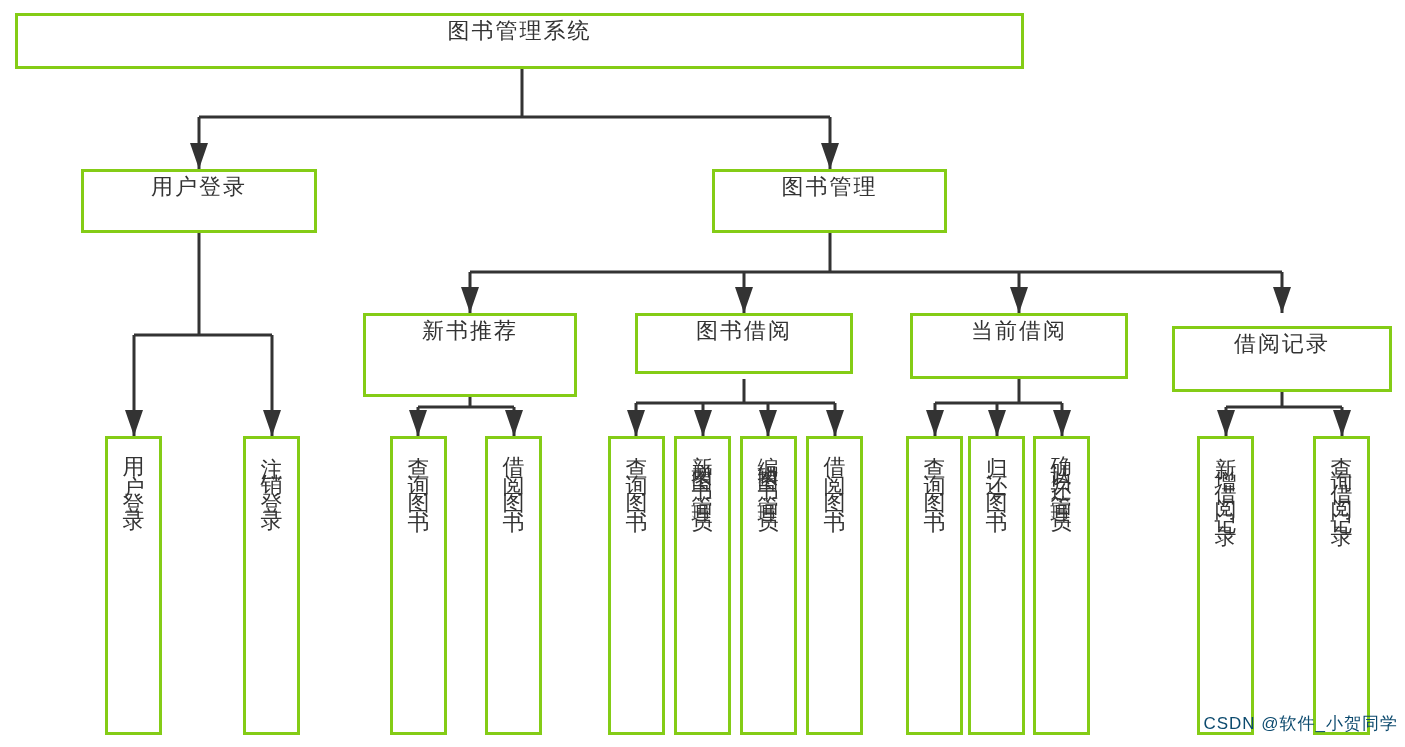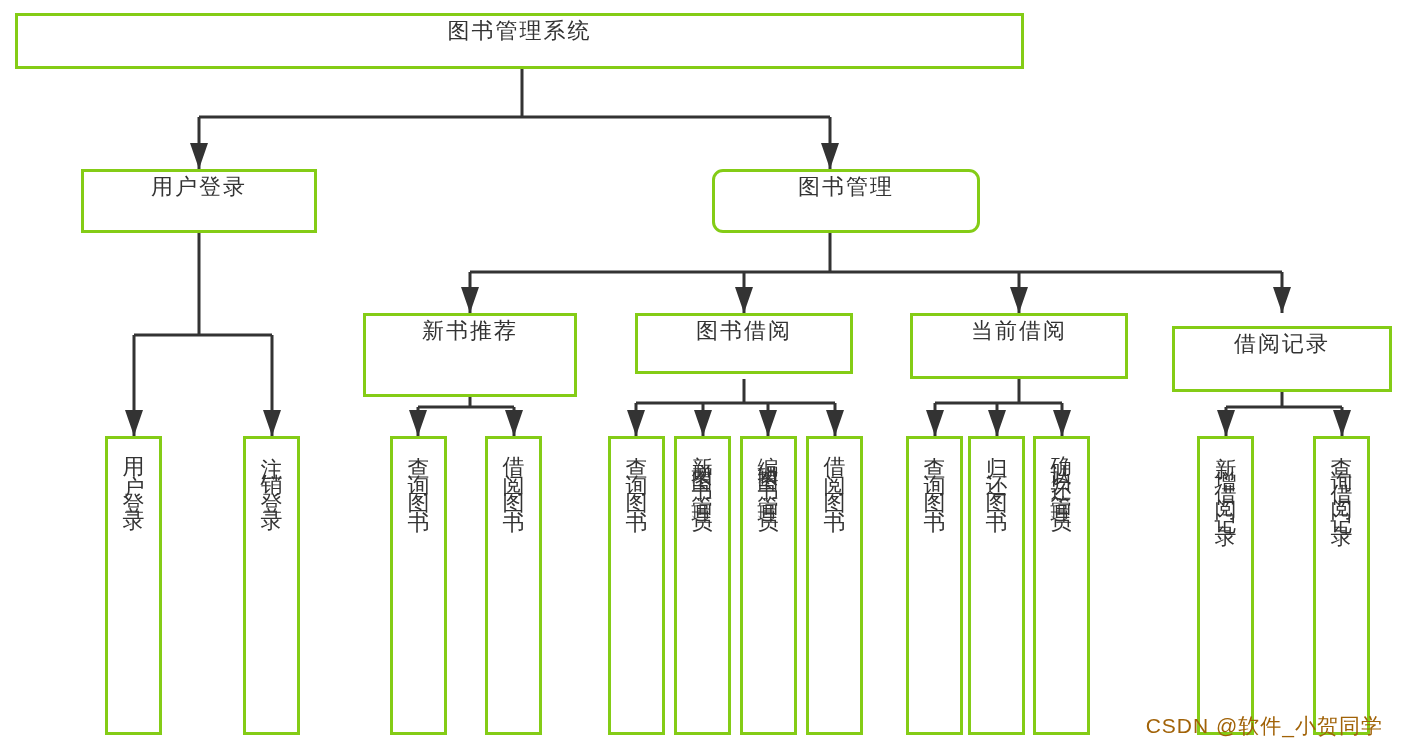--- a/index.html
+++ b/index.html
@@ -37,45 +37,45 @@
     font-size: 22px;
     color: #333333;
     line-height: 1;
   }
   .ls4   { letter-spacing: 18px; }
   .ls6   { letter-spacing: 14px; }
   .lsLong{ letter-spacing: 8px; font-size: 21px; }
   
   .n-root   { left: 15px;  top: 13px;  width: 1009px; height: 56px; }
   .n-ulogin { left: 81px;  top: 169px; width: 236px;  height: 64px; }
-  .n-bmgmt  { left: 712px; top: 169px; width: 268px;  height: 64px; border-radius: 11px; }
+  .n-bmgmt  { left: 712px; top: 169px; width: 235px;  height: 64px; }
   .n-nbr    { left: 363px; top: 313px; width: 214px;  height: 84px; }
   .n-bb     { left: 635px; top: 313px; width: 218px;  height: 61px; }
   .n-cb     { left: 910px; top: 313px; width: 218px;  height: 66px; }
   .n-br     { left: 1172px;top: 298px; width: 220px;  height: 66px; margin-top: 28px; }
   .leaf     { top: 436px; width: 57px; height: 299px; }
   .l-1  { left: 105px; }
   .l-2  { left: 243px; }
   .l-3  { left: 390px; }
   .l-4  { left: 485px; }
   .l-5  { left: 608px; }
   .l-6  { left: 674px; }
   .l-7  { left: 740px; }
   .l-8  { left: 806px; }
   .l-9  { left: 906px; }
   .l-10 { left: 968px; }
   .l-11 { left: 1033px; }
   .l-12 { left: 1197px; }
   .l-13 { left: 1313px; }
   #watermark {
     position: absolute;
-    right: 22px;
+    right: 7px;
     top: 712px;
-    font-size: 21px;
-    color: #a16207;
+    font-size: 17px;
+    color: #0c4a6e;
     letter-spacing: 1px;
     z-index: 5;
     white-space: nowrap;
   }
 </style>
 </head>
 <body>
 
 <div id="stage">
 

